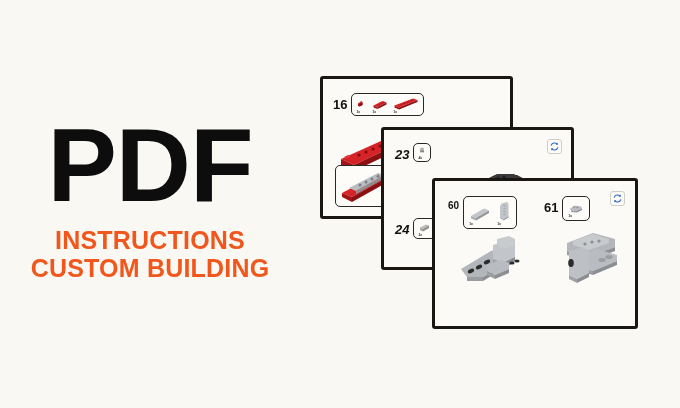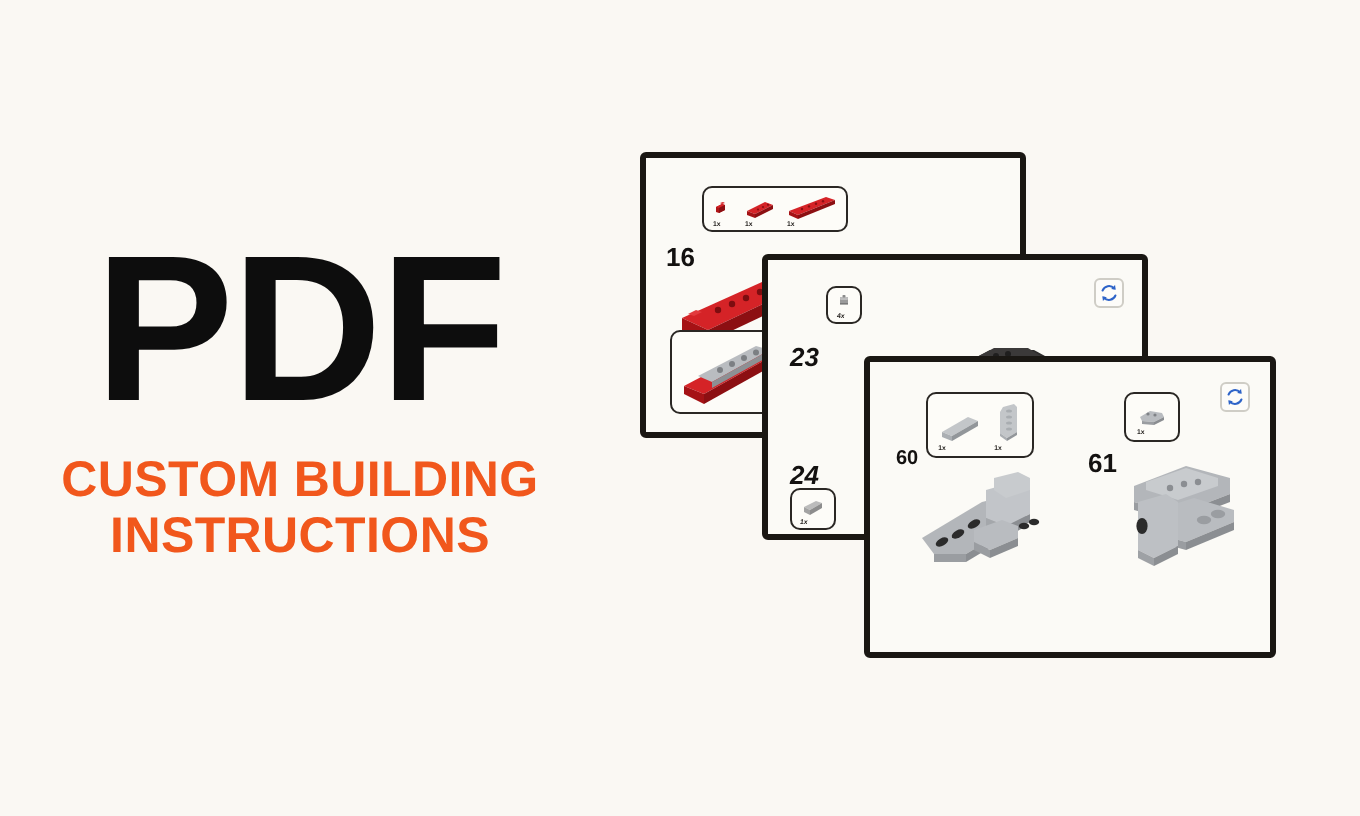--- a/index.html
+++ b/index.html
@@ -71,21 +71,20 @@
     align-items: flex-start;
   }
   .step-num {
     font-family: "Liberation Sans", sans-serif;
     font-weight: 700;
     font-size: 13px;
     color: #131110;
     line-height: 1;
     margin-right: 4px;
     padding-top: 5px;
-    margin-top: 24px;
   }
   .parts-box {
     border: 1.4px solid #2a2724;
     border-radius: 5px;
     background: #fdfcf8;
     padding: 3px 4px 1px 4px;
     display: flex;
     align-items: flex-end;
     gap: 4px;
     box-sizing: border-box;
@@ -140,22 +139,22 @@
   }
 </style>
 </head>
 <body>
 
 <div class="stage">
 
   <div class="hero">
     <div class="hero-title">PDF</div>
     <div class="hero-sub">
+      <span>INSTRUCTIONS</span>
       <span>CUSTOM BUILDING</span>
-      <span>INSTRUCTIONS</span>
     </div>
   </div>
 
   <div class="card" id="card-1">
 
     <div class="step-row" style="left:10px; top:14px;">
       <div class="step-num">16</div>
       <div class="parts-box">
         <div class="part">
           <svg width="12" height="11" viewBox="0 0 24 22">
@@ -241,21 +240,21 @@
             <rect x="4" y="3" width="8" height="7" rx="1" fill="#9b9b9b"></rect>
             <rect x="4" y="3" width="8" height="3" rx="1" fill="#bdbdbd"></rect>
             <rect x="6.5" y="1" width="3" height="2.5" rx="0.8" fill="#8a8a8a"></rect>
             <rect x="4" y="9" width="8" height="1.6" fill="#7a7a7a"></rect>
           </svg>
           <div class="part-qty">4x</div>
         </div>
       </div>
     </div>
 
-    <div class="step-row" style="left:11px; top:72px;flex-direction:column;">
+    <div class="step-row" style="left:11px; top:88px;">
       <div class="step-num">24</div>
       <div class="parts-box">
         <div class="part">
           <svg width="13" height="11" viewBox="0 0 26 22">
             <polygon points="4,11 16,5 22,7 10,14" fill="#bcbcbc"></polygon>
             <polygon points="10,14 22,7 22,12 10,19" fill="#8d8d8d"></polygon>
             <polygon points="4,11 10,14 10,19 4,16" fill="#a3a3a3"></polygon>
           </svg>
           <div class="part-qty">1x</div>
         </div>

